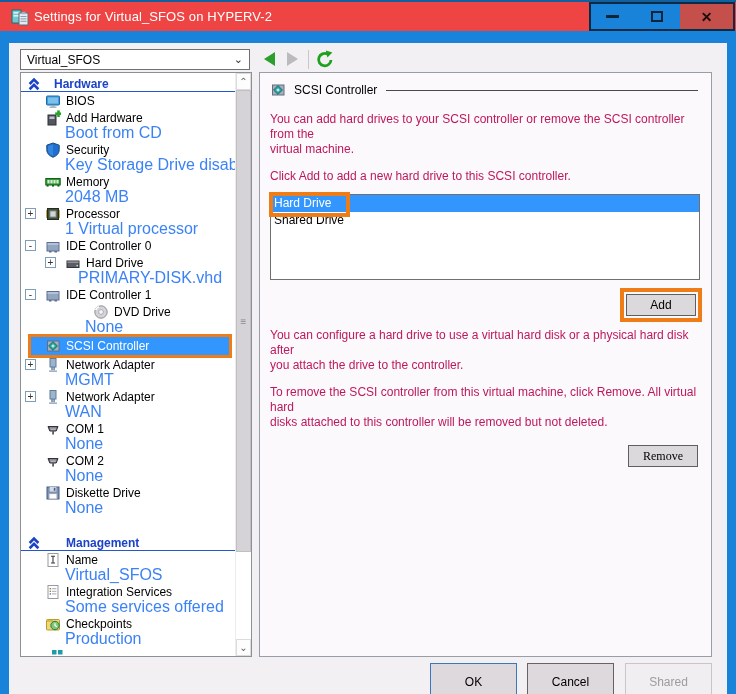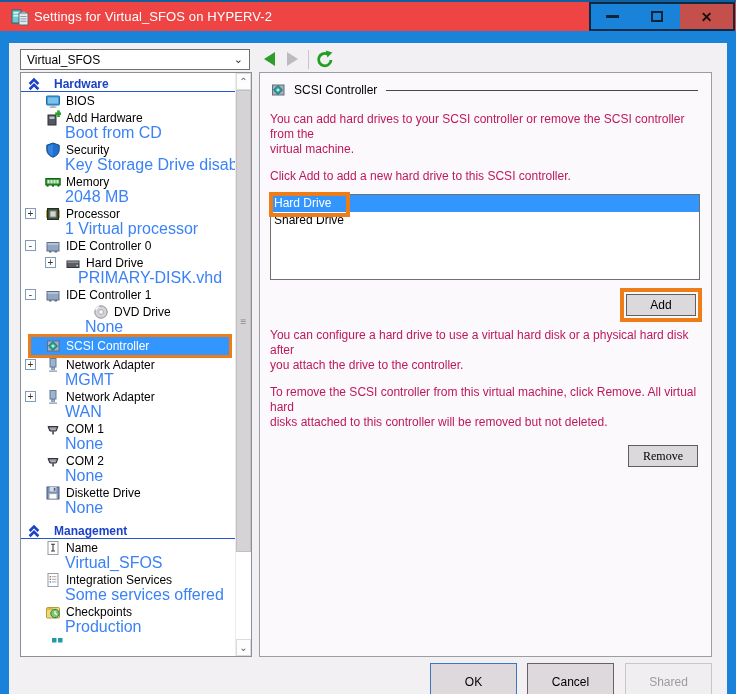--- a/index.html
+++ b/index.html
@@ -36,21 +36,21 @@
   .nav-sep  { position:absolute; left:299px; top:7px; width:1px; height:19px; background:#c9c6c9; }
   .nav-refresh { position:absolute; left:307px; top:7px; width:18px; height:18px; }
 
   
   .sidebar { position:absolute; left:11px; top:29px; width:232px; height:585px;
              background:#ffffff; border:1px solid #8b9097; overflow:hidden; }
   .tree { position:absolute; left:0; top:0; width:215px; height:100%; overflow:hidden; }
   .thead { display:flex; align-items:flex-end; height:19px; padding-left:6px;
            color:#1b43c8; font-weight:bold; font-size:12px; border-bottom:1px solid #2356cf; }
   .thead .hicon { width:14px; height:14px; margin-right:13px; }
-  .thead.mgmt { margin-top:4px; }
+  .thead.mgmt { margin-top:16px;gap:12px; }
   .trow { display:flex; align-items:center; height:17px; padding-left:4px; font-size:12px; color:#000; }
   .exp { flex:none; width:11px; height:11px; border:1px solid #7f9db9; background:#fff;
          font-size:10px; line-height:9px; text-align:center; color:#333; }
   .exp.hid { visibility:hidden; }
   .icon16 { flex:none; width:16px; height:16px; margin-left:9px; }
   .tlabel { margin-left:5px; white-space:nowrap; }
   .trow.ind { padding-left:24px; }
   .trow.ind-noexp { padding-left:72px; }
   .trow.ind-noexp .icon16 { margin-left:0; }
   .tsub { height:15px; line-height:14px; font-size:16px; color:#3b82f6; padding-left:44px; white-space:nowrap; }

